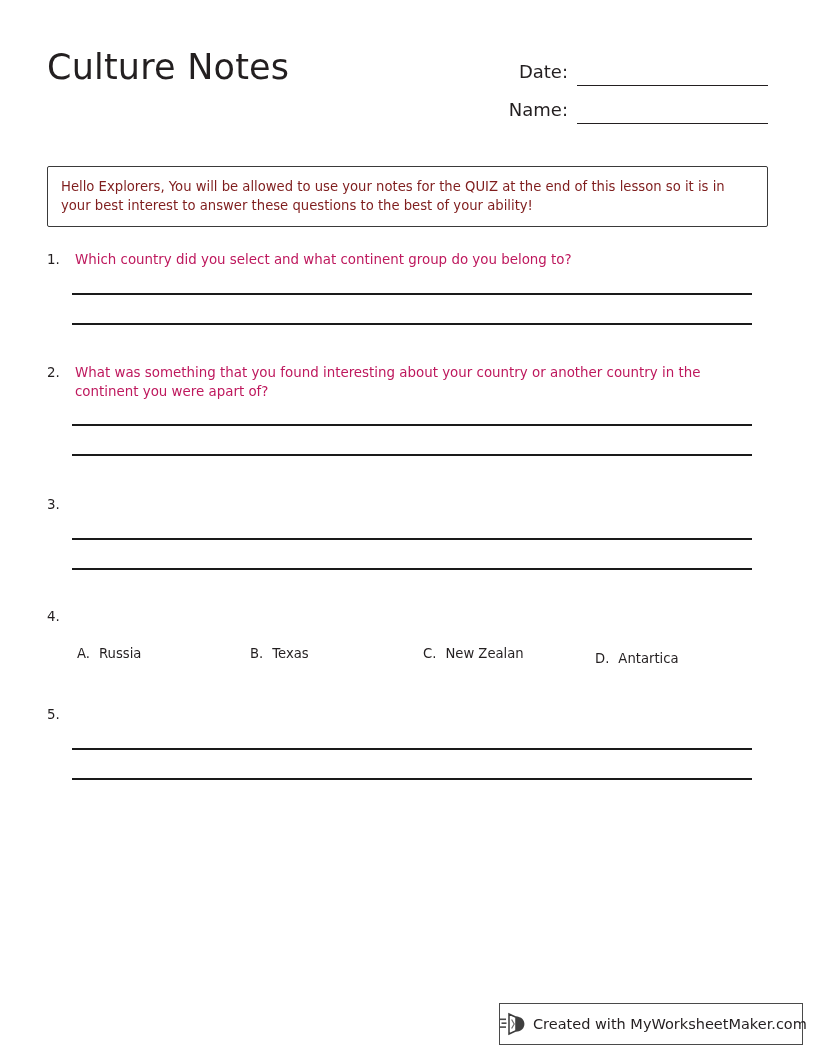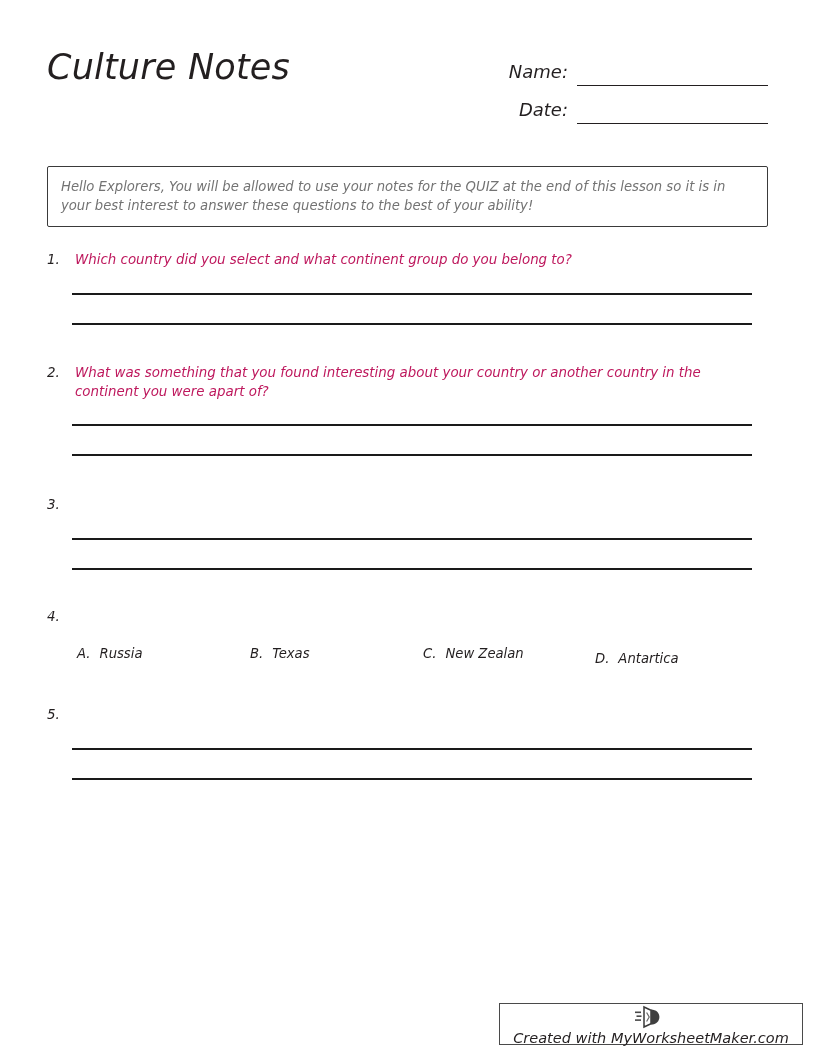--- a/index.html
+++ b/index.html
@@ -14,21 +14,20 @@
     font-family: "DejaVu Sans", sans-serif;
     color: #231f20;
     overflow: hidden;
   }
 
   .page {
     position: absolute;
     inset: 0;
     width: 816px;
     height: 1056px;
-    font-style: italic;
   }
 
   
   .title {
     position: absolute;
     left: 47px;
     top: 48px;
     font-size: 35px;
     font-weight: 400;
     letter-spacing: 0.2px;
@@ -69,21 +68,21 @@
     top: 166px;
     width: 721px;
     box-sizing: border-box;
     border: 1.4px solid #3a3a3a;
     border-radius: 2px;
     padding: 10px 13px 11px 13px;
   }
   .instruction-text {
     font-size: 13.2px;
     line-height: 1.45;
-    color: #737373;
+    color: #7f1d1d;
   }
 
   
   .q {
     position: absolute;
     left: 47px;
     width: 721px;
   }
   .q-head {
     display: flex;
@@ -145,21 +144,20 @@
     position: absolute;
     left: 499px;
     top: 1003px;
     width: 304px;
     height: 42px;
     box-sizing: border-box;
     border: 1.3px solid #4a4a4a;
     background: #ffffff;
     display: flex;
     align-items: center;
-    flex-direction: column;
   }
   .footer-logo {
     width: 26px;
     height: 24px;
     flex: 0 0 26px;
     margin-right: 7px;
     display: block;
   }
   .footer-text {
     font-size: 14.5px;
@@ -169,25 +167,25 @@
 </style>
 </head>
 <body>
 
 <div class="page">
 
   <div class="title">Culture Notes</div>
 
   <div class="name-block">
     <div class="field-row">
+      <span class="field-label">Date:</span>
+      <span class="field-line"></span>
+    </div>
+    <div class="field-row">
       <span class="field-label">Name:</span>
-      <span class="field-line"></span>
-    </div>
-    <div class="field-row">
-      <span class="field-label">Date:</span>
       <span class="field-line"></span>
     </div>
   </div>
 
   <div class="instruction-box">
     <div class="instruction-text">Hello Explorers, You will be allowed to use your notes for the QUIZ at the end of this lesson so it is in your best interest to answer these questions to the best of your ability!</div>
   </div>
 
   <div class="q" style="top:250px;">
     <div class="q-head">

